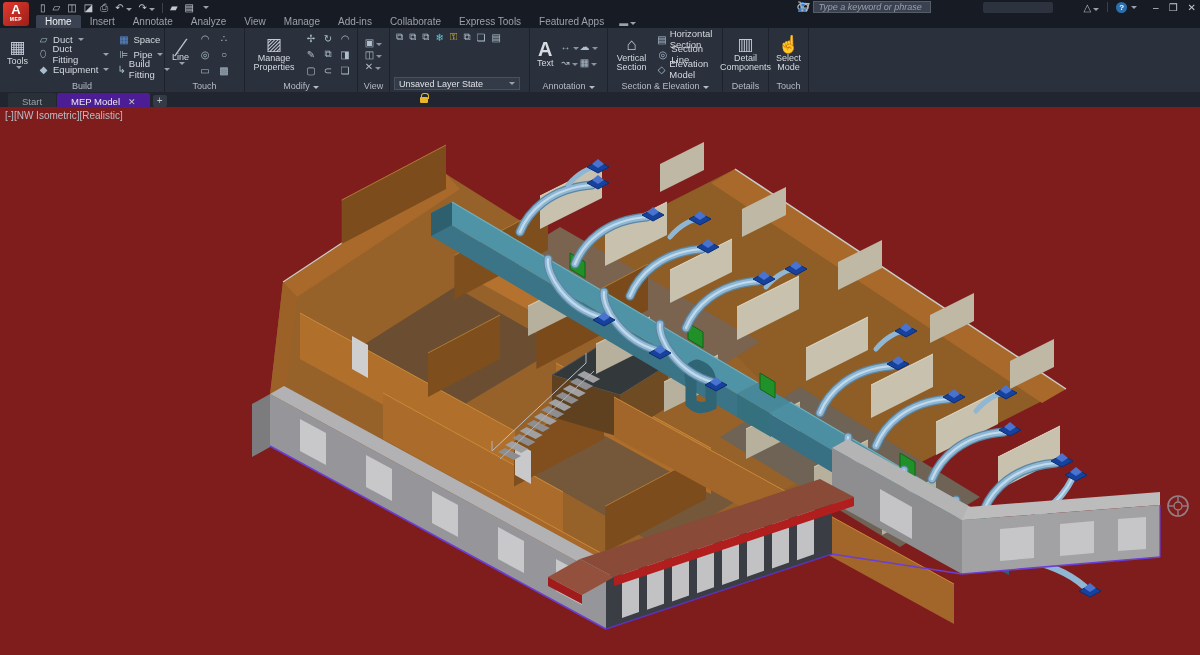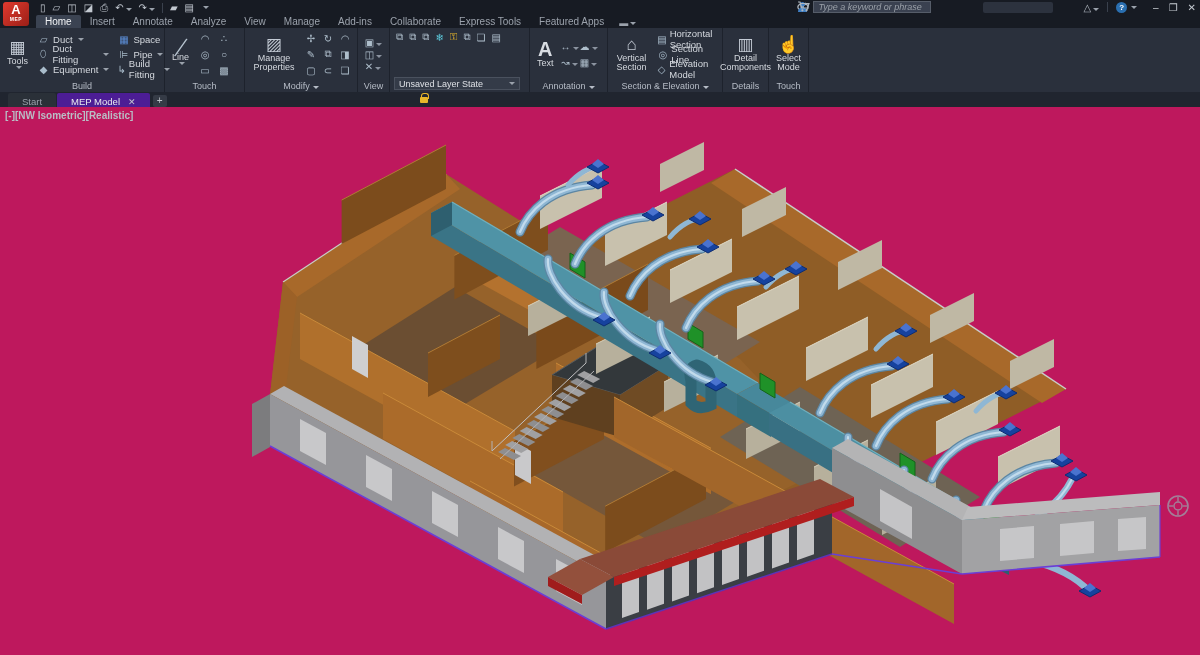--- a/index.html
+++ b/index.html
@@ -67,21 +67,21 @@
   
   .ftabs { height:15px; background:#20252f; display:flex; align-items:flex-end; gap:1px; padding-left:8px;}
   .ftab { height:14px; display:flex; align-items:flex-end; padding:0 14px; font-size:9.5px; color:#9aa1ab;
           background:#2a3038; border-radius:2px 2px 0 0; cursor:pointer; gap:8px;}
   .ftab.active { background:#4c1d95; color:#e8eaee; }
   .ftab .x { color:#c0c5cc; font-size:9px;}
   .plus { width:14px; height:12px; background:#353b46; color:#c0c5cc; font-size:10px; line-height:12px;
           text-align:center; border-radius:2px; margin-left:2px; cursor:pointer;}
 
   
-  .canvas { flex:1; position:relative; background:#be185d; cursor:crosshair; overflow:hidden;font-weight:bold;}
+  .canvas { flex:1; position:relative; background:#7f1d1d; cursor:crosshair; overflow:hidden;}
   .vplabel { position:absolute; left:5px; top:3px; color:#b9bec6; font-size:10px; z-index:3;}
   svg { position:absolute; inset:0; }
 </style>
 </head>
 <body>
 
 <div class="app">
 
   <div class="titlebar">
     <div class="logo">

